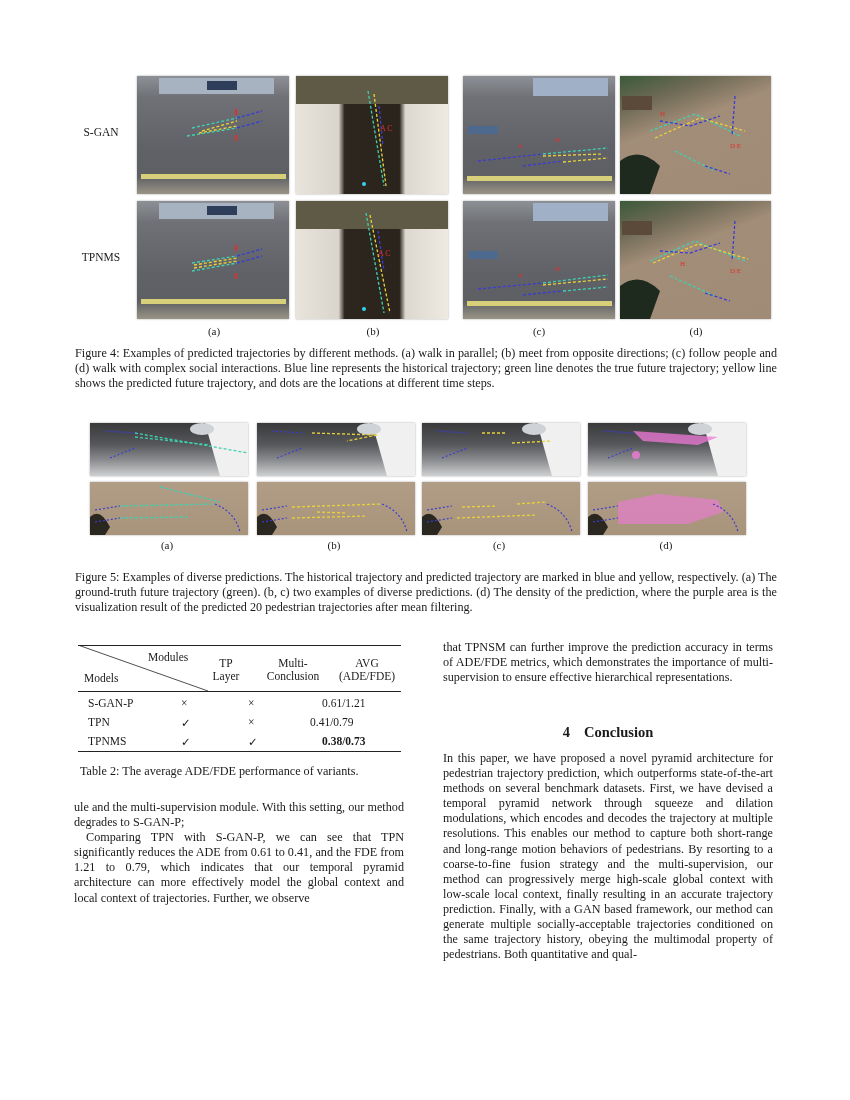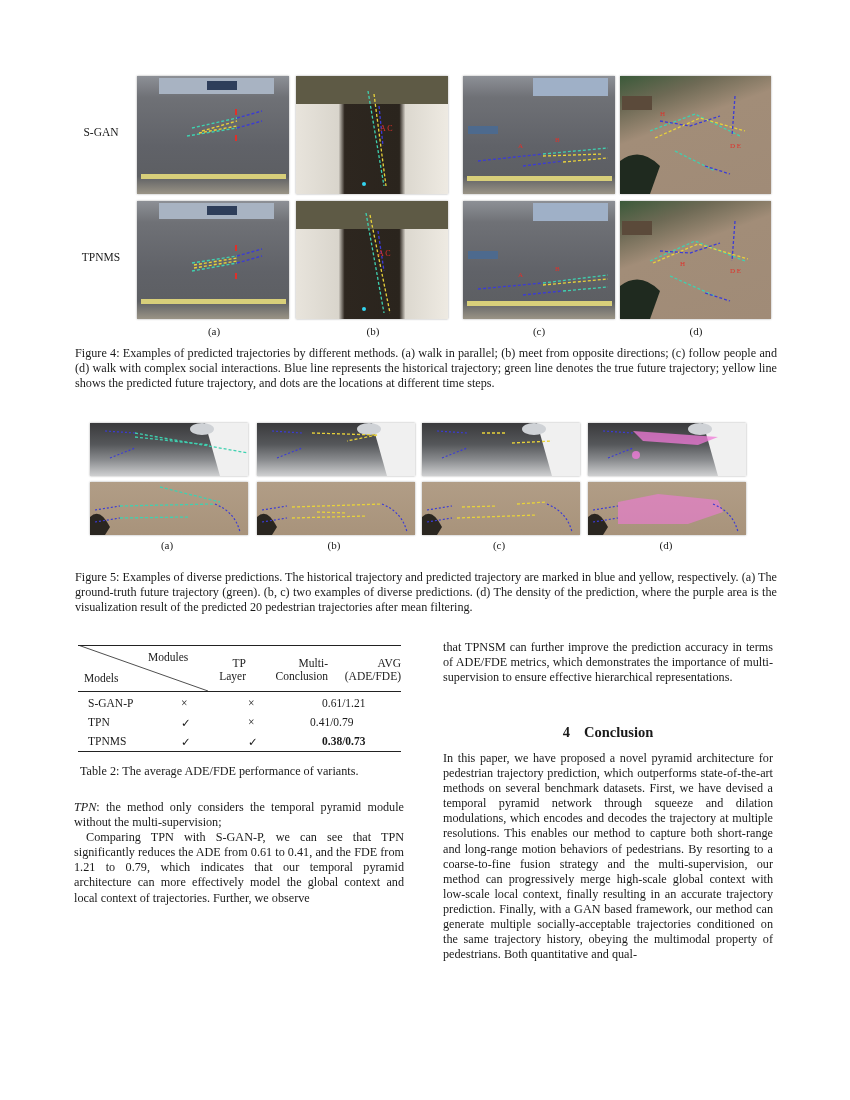--- a/index.html
+++ b/index.html
@@ -34,21 +34,21 @@
   .c0 { left: 0; } .c1 { left: 167px; } .c2 { left: 332px; } .c3 { left: 498px; }
   .fig5-sub { position: absolute; top: 116px; font-size: 11px; width: 30px; text-align: center; }
   .fig5-sub.a { left: 62px; } .fig5-sub.b { left: 229px; } .fig5-sub.c { left: 394px; } .fig5-sub.d { left: 561px; }
 
   
   .tbl { position: absolute; left: 78px; top: 645px; width: 323px; font-size: 11.5px; }
   .tbl .rule-top { position: absolute; left: 0; top: 0; width: 323px; border-top: 1.2px solid #222; }
   .tbl .rule-mid { position: absolute; left: 0; top: 46px; width: 323px; border-top: 0.8px solid #222; }
   .tbl .rule-bot { position: absolute; left: 0; top: 106px; width: 323px; border-top: 1.2px solid #222; }
   .tbl .diag { position: absolute; left: 0; top: 0; width: 130px; height: 46px; }
-  .tbl .hd { position: absolute; text-align: right; line-height: 13px; }
+  .tbl .hd { position: absolute; text-align: center; line-height: 13px; }
   .tbl .cell { position: absolute; text-align: left; width: 90px; }
   .tbl .bold { font-weight: bold; }
   .tbl-cap { position: absolute; left: 80px; top: 764px; font-size: 12.2px; }
 
   
   .col { position: absolute; font-size: 12.2px; line-height: 15.1px; text-align: justify; width: 330px; }
   .col-left { left: 74px; top: 800px; }
   .col-right-top { left: 443px; top: 640px; }
   .col-right-bot { left: 443px; top: 751px; }
   .col p { margin: 0; }
@@ -312,21 +312,21 @@
     <div class="cell" style="left:10px; top:90px;">TPNMS</div>
     <div class="cell" style="left:103px; top:90px;">✓</div>
     <div class="cell" style="left:170px; top:90px;">✓</div>
     <div class="cell bold" style="left:244px; top:90px;">0.38/0.73</div>
   </div>
   <div class="rule-bot"></div>
 </div>
 <div class="tbl-cap">Table 2: The average ADE/FDE performance of variants.</div>
 
 <div class="col col-left">
-  <p><em>TPN</em><span>: the method only considers the temporal pyramid module without the multi-supervision;</span></p>
+  <p>ule and the multi-supervision module. With this setting, our method degrades to S-GAN-P;</p>
   <p class="indent">Comparing TPN with S-GAN-P, we can see that TPN significantly reduces the ADE from 0.61 to 0.41, and the FDE from 1.21 to 0.79, which indicates that our temporal pyramid architecture can more effectively model the global context and local context of trajectories. Further, we observe</p>
 </div>
 
 <div class="col col-right-top">
   <p>that TPNSM can further improve the prediction accuracy in terms of ADE/FDE metrics, which demonstrates the importance of multi-supervision to ensure effective hierarchical representations.</p>
 </div>
 <div class="sec-head">
   <span class="num">4</span><span>Conclusion</span>
 </div>
 <div class="col col-right-bot">

